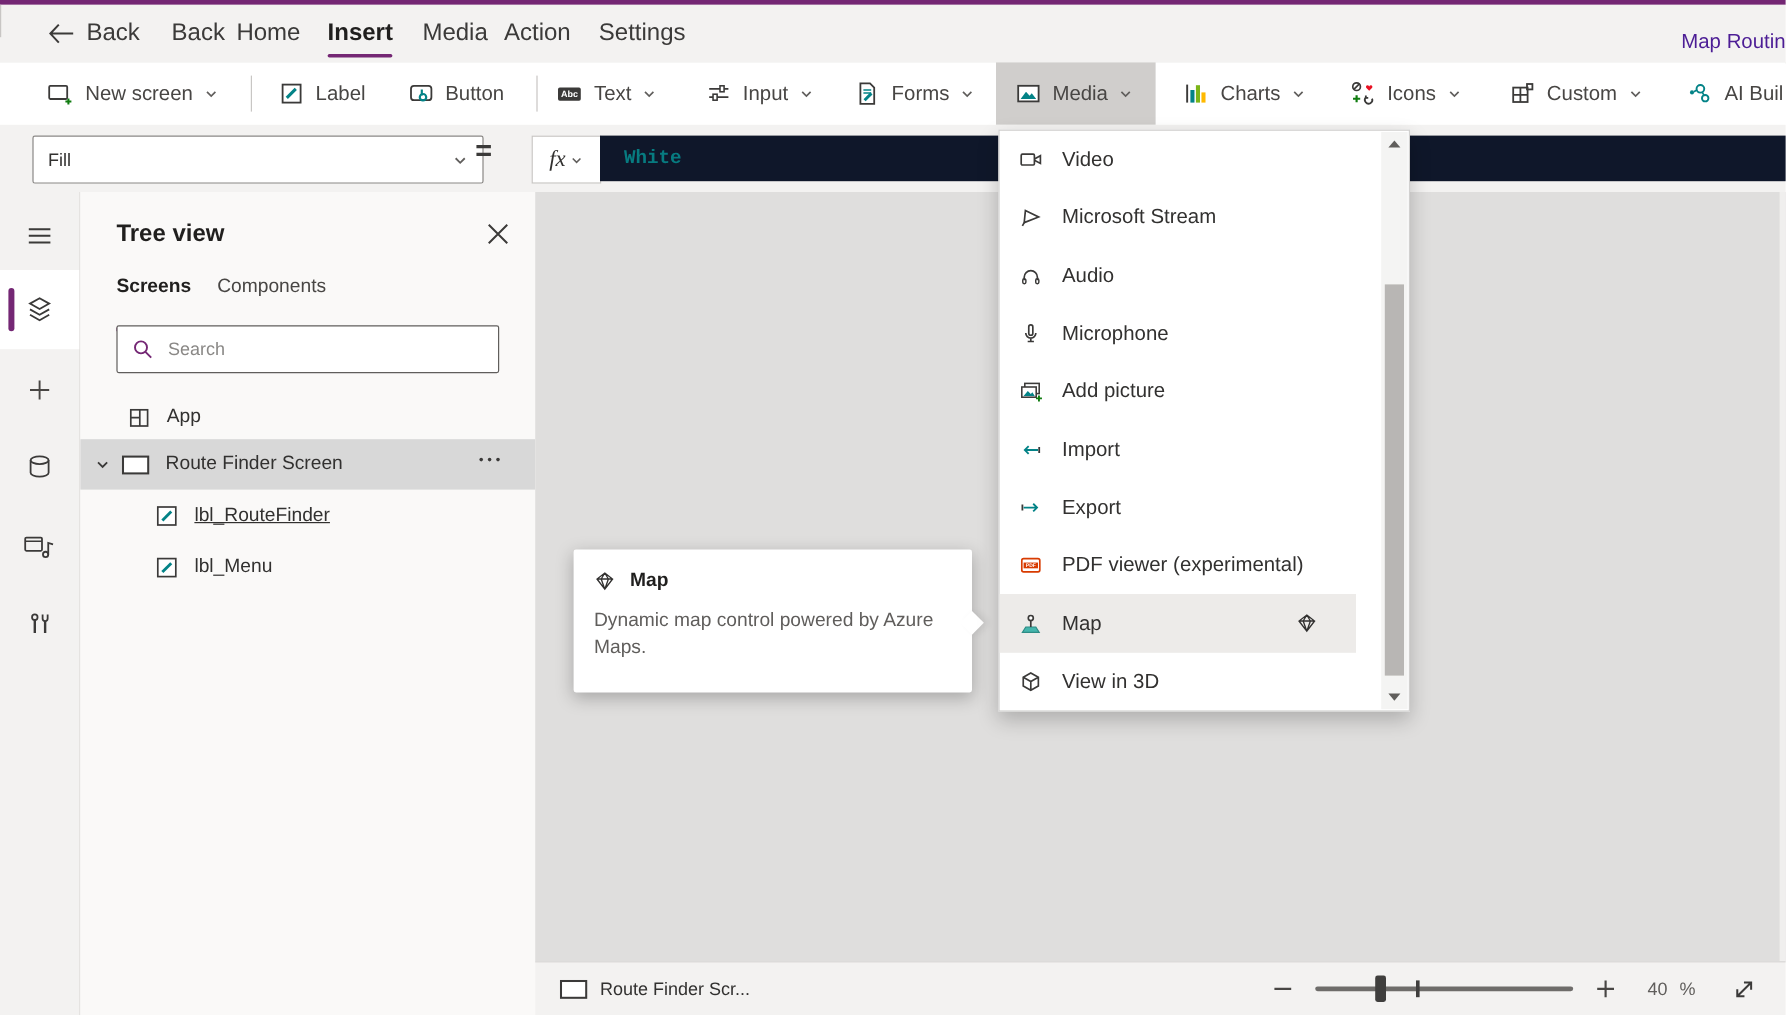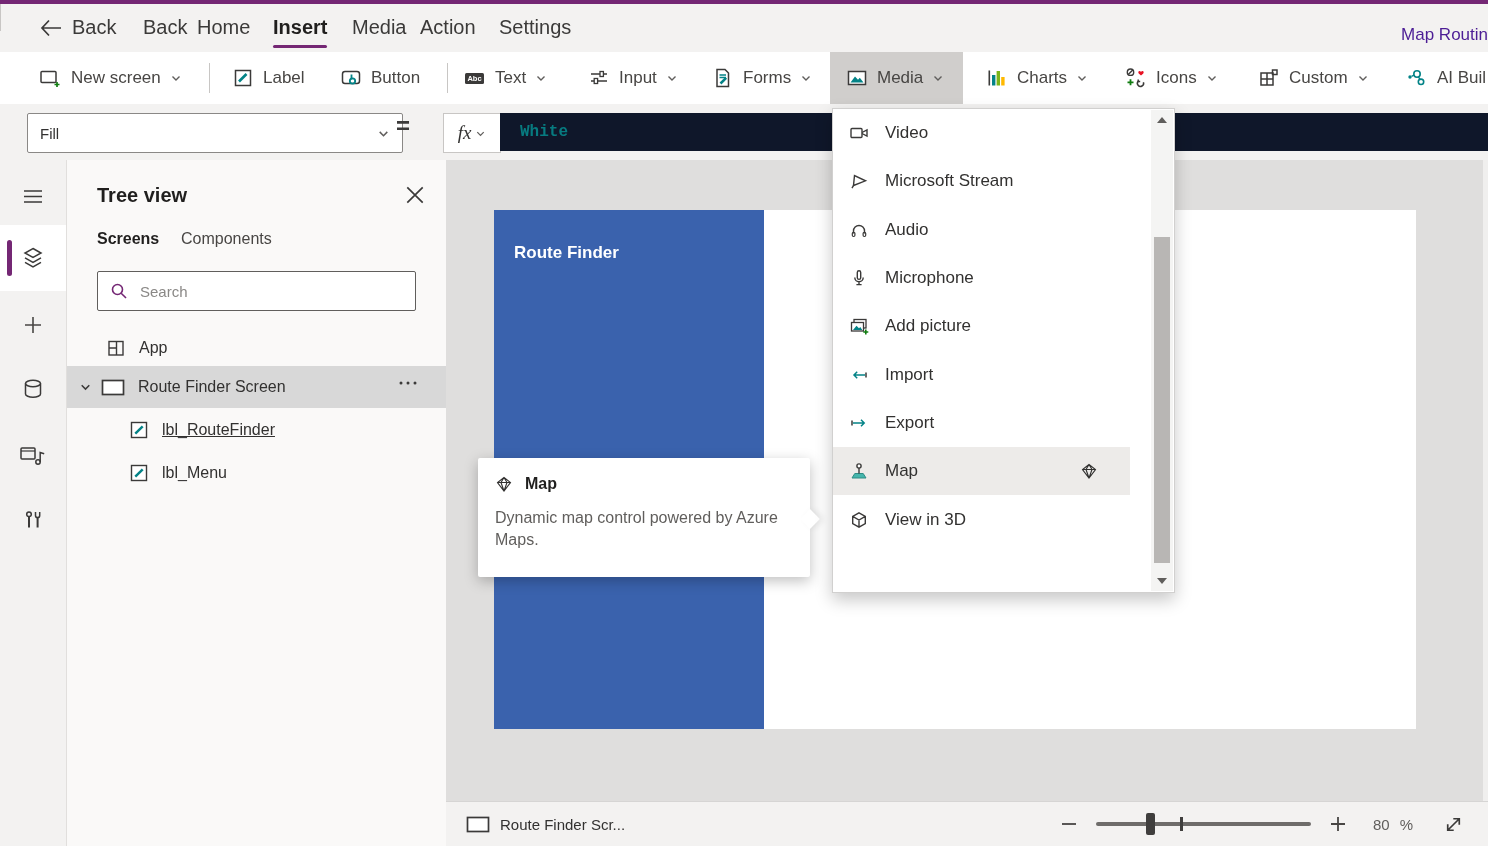--- a/index.html
+++ b/index.html
@@ -366,25 +366,20 @@
   <div class="tree-row tree-child" id="row-lbl2">
     <svg class="ico" width="20" height="20" viewBox="0 0 20 20">
         <rect x="2.5" y="2.5" width="15" height="15" fill="#fff" stroke="#3b3a39" stroke-width="1.4"></rect>
         <path d="M6.3 13.7 L13.7 6.3" stroke="#038387" stroke-width="2.4"></path>
       </svg>
     <span>lbl_Menu</span>
   </div>
 </div>
 
 <div id="canvas-area" class="abs">
-  <div id="app-page">
-    <div id="blue-panel">
-      <div id="blue-title">Route Finder</div>
-    </div>
-  </div>
   <div id="canvas-scroll"></div>
 </div>
 
 <div id="statusbar" class="abs">
   <div id="screen-select">
     <svg width="24" height="17" viewBox="0 0 24 17">
         <rect x="1.5" y="1.5" width="21" height="14" fill="#fff" stroke="#3b3a39" stroke-width="1.7"></rect>
       </svg>
     <span>Route Finder Scr...</span>
   </div>
@@ -398,21 +393,21 @@
       <div id="zoom-track"></div>
       <div id="zoom-thumb"></div>
       <div id="zoom-tick"></div>
     </div>
     <span id="zoom-in">
         <svg width="18" height="18" viewBox="0 0 18 18">
           <path d="M9 2 V16 M2 9 H16" stroke="#484644" stroke-width="1.8"></path>
         </svg>
       </span>
     <span id="zoom-label">
-        <span>80</span>
+        <span>40</span>
         <span>%</span>
       </span>
     <span id="fullscreen-btn">
         <svg width="21" height="21" viewBox="0 0 20 20">
           <path d="M4.5 15.5 L15.5 4.5 M9.8 4.5 H15.5 V10.2 M4.5 9.8 V15.5 H10.2" fill="none" stroke="#3b3a39" stroke-width="1.6"></path>
         </svg>
       </span>
   </div>
 </div>
 
@@ -462,20 +457,28 @@
       </svg>
     <span>Import</span>
   </div>
   <div class="mm-item">
     <svg width="20" height="20" viewBox="0 0 20 20">
         <path d="M3 7.5 v5" stroke="#3b3a39" stroke-width="1.5" fill="none"></path>
         <path d="M4 10 H15.2 M12 6.8 L15.2 10 L12 13.2" fill="none" stroke="#038387" stroke-width="1.5"></path>
       </svg>
     <span>Export</span>
   </div>
+  <div class="mm-item">
+    <svg width="20" height="20" viewBox="0 0 20 20">
+        <rect x="2.5" y="4.5" width="15" height="11" rx="1.5" fill="#fff" stroke="#D83B01" stroke-width="1.4"></rect>
+        <rect x="4" y="7.8" width="12" height="4.8" fill="#D83B01"></rect>
+        <text x="10" y="11.7" font-size="4.2" font-weight="700" fill="#ffffff" text-anchor="middle">PDF</text>
+      </svg>
+    <span>PDF viewer (experimental)</span>
+  </div>
   <div class="mm-item selected">
     <svg width="20" height="20" viewBox="0 0 20 20">
         <path d="M5.8 12.5 h8.4 L17 17 H3 Z" fill="#45B5AC" stroke="#2E8C85" stroke-width="1"></path>
         <path d="M10 12.5 V7" stroke="#3b3a39" stroke-width="1.4"></path>
         <circle cx="10" cy="5" r="2.1" fill="#fff" stroke="#3b3a39" stroke-width="1.4"></circle>
       </svg>
     <span>Map</span>
     <span class="premium">
         <svg width="18" height="18" viewBox="0 0 18 18">
           <path d="M9 2.5 L15.5 7.5 L9 16 L2.5 7.5 Z M2.5 7.5 H15.5 M9 2.5 L6 7.5 L9 16 M9 2.5 L12 7.5 L9 16" fill="none" stroke="#323130" stroke-width="1.1"></path>

